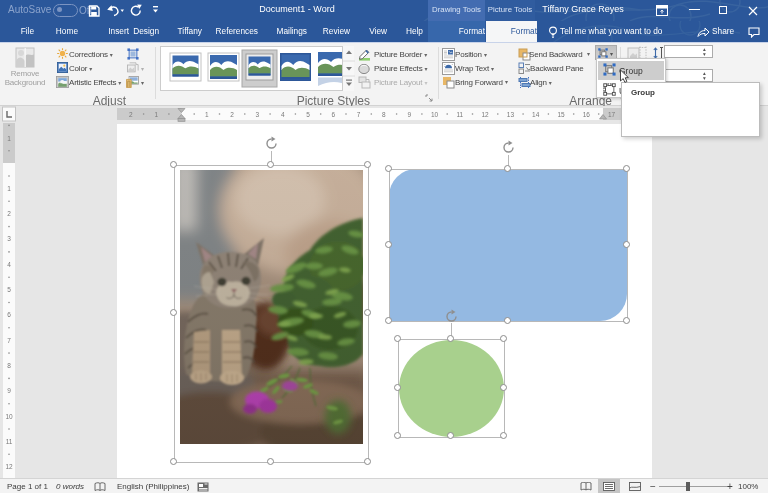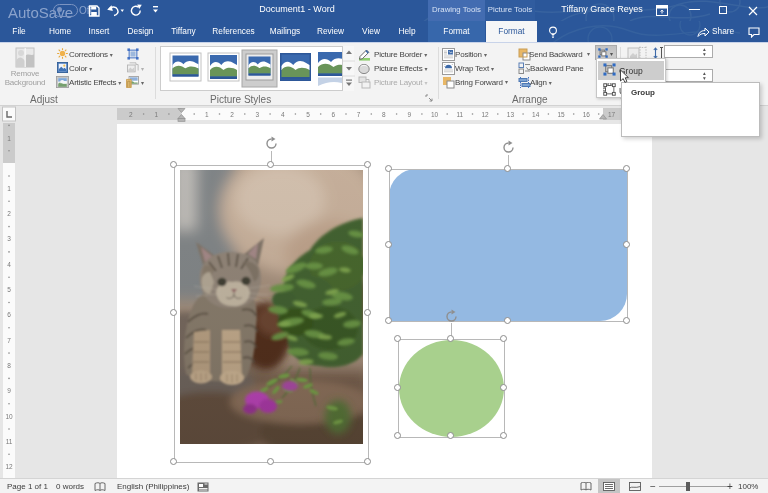--- a/index.html
+++ b/index.html
@@ -2,24 +2,24 @@
 <html><head>
 <meta charset="utf-8">
 <style>
 * { margin:0; padding:0; box-sizing:border-box; }
 html,body { width:768px; height:493px; overflow:hidden; }
 body { font-family:"Liberation Sans", sans-serif; position:relative; background:#e6e6e6; }
 .abs { position:absolute; }
 
 #titlebar { position:absolute; left:0; top:0; width:768px; height:21px; background:#2b579a; color:#fff; }
 #tabrow { position:absolute; left:0; top:21px; width:768px; height:21px; background:#2b579a; }
-.tab { position:absolute; top:0; height:21px; line-height:21px; color:#fff; font-size:8.3px; text-align:center; }
+.tab { position:absolute; top:0; height:21px; line-height:21px; color:#fff; font-size:8.3px; text-align:right; }
 
 #ribbon { position:absolute; left:0; top:42px; width:768px; height:64px; background:#f3f3f3; border-top:1px solid #c8d3e9; border-bottom:1px solid #d2d2d2; }
-.grouplabel { position:absolute; font-size:10px; color:#6a6a6a; text-align:left; top:51px; }
+.grouplabel { position:absolute; font-size:12px; color:#6a6a6a; text-align:right; top:51px; }
 .gsep { position:absolute; top:4px; height:52px; width:1px; background:#dcdcdc; }
 .rbtn-label { font-size:8px; color:#444; letter-spacing:-0.2px; }
 
 #rulerrow { position:absolute; left:0; top:106px; width:768px; height:17px; background:#e6e6e6; }
 
 #docarea { position:absolute; left:0; top:123px; width:768px; height:355px; background:#e6e6e6; overflow:hidden; }
 #page { position:absolute; left:117px; top:1px; width:535px; height:354px; background:#ffffff; }
 
 .handle { position:absolute; width:7px; height:7px; border-radius:50%; background:#fff; border:1px solid #8c8c8c; }
 .selline { position:absolute; background:#b8b8b8; }
@@ -36,21 +36,21 @@
     <g fill="none" stroke="#38639f" stroke-width="1.5">
       <path d="M40,25 C60,5 100,-5 140,8 C180,20 220,2 260,10"></path>
       <path d="M180,22 C210,0 260,18 300,4 C330,-6 370,14 390,6"></path>
       <circle cx="95" cy="6" r="9"></circle>
       <circle cx="300" cy="16" r="11"></circle>
       <circle cx="220" cy="18" r="14"></circle>
       <circle cx="350" cy="2" r="10"></circle>
       <path d="M250,21 C270,10 300,24 330,14"></path>
     </g>
   </svg>
-  <span class="abs" style="left:8px;top:4px;font-size:15px;color:#8ba3cc;text-align:center;">AutoSave</span>
+  <span class="abs" style="left:8px;top:4px;font-size:10px;color:#8ba3cc;text-align:center;">AutoSave</span>
   <span class="abs" style="left:53px;top:3.5px;width:25px;height:13px;border:1px solid #7b94c2;border-radius:7px;"></span>
   <span class="abs" style="left:57px;top:7px;width:5px;height:5px;border-radius:50%;background:#7b94c2;"></span>
   <span class="abs" style="left:79px;top:5px;font-size:10px;color:#8ba3cc;">Off</span>
   <svg class="abs" style="left:88px;top:4.5px" width="12" height="12" viewBox="0 0 12 12">
     <path d="M1.5,1 h7.5 l2,2 v8 h-9.5 z" fill="none" stroke="#fff" stroke-width="1.3"></path>
     <rect x="3.2" y="1.5" width="5" height="3" fill="#fff"></rect>
     <rect x="3.2" y="7" width="5.6" height="4" fill="#fff"></rect>
   </svg>
   <svg class="abs" style="left:106px;top:4px" width="18" height="13" viewBox="0 0 18 13">
     <path d="M3,5 C5.5,2 10,2.5 11.5,5.5 C13,8.5 11,11 8,11.5" fill="none" stroke="#fff" stroke-width="1.4"></path>
@@ -63,21 +63,21 @@
   </svg>
   <svg class="abs" style="left:152px;top:5px" width="7" height="10" viewBox="0 0 7 10">
     <rect x="1" y="1" width="5" height="1.4" fill="#fff"></rect>
     <path d="M1,4.5 h5 l-2.5,3 z" fill="#fff"></path>
   </svg>
   <span class="abs" style="left:0;top:4px;width:594px;text-align:center;font-size:9px;color:#fff;">Document1 - Word</span>
   <div class="abs" style="left:428px;top:0;width:57px;height:21px;background:#436cb1;"></div>
   <div class="abs" style="left:485px;top:0;width:50px;height:21px;background:#305c9f;"></div>
   <span class="abs" style="left:428px;top:5px;width:57px;text-align:center;font-size:7.8px;color:#d6e2f5;">Drawing Tools</span>
   <span class="abs" style="left:485px;top:5px;width:50px;text-align:center;font-size:7.8px;color:#d6e2f5;">Picture Tools</span>
-  <span class="abs" style="left:557px;top:4px;width:90px;text-align:center;font-size:9px;color:#fff;">Tiffany Grace Reyes</span>
+  <span class="abs" style="left:538px;top:4px;width:90px;text-align:center;font-size:9px;color:#fff;">Tiffany Grace Reyes</span>
   <svg class="abs" style="left:656px;top:5px" width="12" height="11" viewBox="0 0 12 11">
     <rect x="0.5" y="0.5" width="11" height="10" fill="none" stroke="#fff" stroke-width="1"></rect>
     <rect x="0.5" y="0.5" width="11" height="3" fill="#fff"></rect>
     <path d="M6,8.5 l0,-3.2 M4.6,6.6 l1.4,-1.5 l1.4,1.5" stroke="#fff" stroke-width="1" fill="none"></path>
   </svg>
   <span class="abs" style="left:689px;top:9px;width:11px;height:1.2px;background:#fff;"></span>
   <span class="abs" style="left:719px;top:6px;width:8px;height:8px;border:1.2px solid #fff;"></span>
   <svg class="abs" style="left:748px;top:5.5px" width="10" height="10" viewBox="0 0 10 10">
     <path d="M1,1 L9,9 M9,1 L1,9" stroke="#fff" stroke-width="1.2"></path>
   </svg>
@@ -85,36 +85,37 @@
 <div id="tabrow">
   <svg class="abs" style="left:540px;top:0" width="228" height="21" viewBox="0 0 228 21">
     <g fill="none" stroke="#35619e" stroke-width="1.4">
       <path d="M10,24 C30,8 60,-2 90,10 C120,22 160,4 200,12"></path>
       <circle cx="150" cy="4" r="10"></circle>
       <circle cx="60" cy="18" r="12"></circle>
     </g>
   </svg>
   <span class="tab" style="left:4px;width:30px;">File</span>
   <span class="tab" style="left:42px;width:36px;">Home</span>
-  <span class="tab" style="left:83px;width:32px;">Insert</span>
+  <span class="tab" style="left:97px;width:32px;">Insert</span>
   <span class="tab" style="left:122px;width:37px;">Design</span>
   <span class="tab" style="left:165px;width:37px;">Tiffany</span>
   <span class="tab" style="left:209px;width:49px;">References</span>
   <span class="tab" style="left:263px;width:44px;">Mailings</span>
   <span class="tab" style="left:311px;width:39px;">Review</span>
   <span class="tab" style="left:355px;width:32px;">View</span>
   <span class="tab" style="left:391px;width:32px;">Help</span>
   <div class="abs" style="left:428px;top:0;width:57px;height:21px;background:#3767ab;"></div>
   <span class="tab" style="left:428px;width:57px;">Format</span>
   <div class="abs" style="left:486px;top:0;width:51px;height:21px;background:#f5f6f7;"></div>
   <span class="tab" style="left:486px;width:51px;color:#2b579a;">Format</span>
   <svg class="abs" style="left:548px;top:5px" width="10" height="13" viewBox="0 0 10 13">
     <circle cx="5" cy="4.5" r="3.4" fill="none" stroke="#fff" stroke-width="1.1"></circle>
     <path d="M3.6,8.5 h2.8 M3.9,10 h2.2 M4.3,11.5 h1.4" stroke="#fff" stroke-width="1"></path>
   </svg>
+  <span class="tab" style="left:560px;width:150px;text-align:left;">Tell me what you want to do</span>
   <svg class="abs" style="left:697px;top:5px" width="13" height="12" viewBox="0 0 13 12">
     <path d="M8,4.5 C4,4.5 1.5,7 1,10.5 C3,8 5,7.5 8,7.5 L8,10 L12,6 L8,2 Z" fill="none" stroke="#fff" stroke-width="1"></path>
   </svg>
   <span class="tab" style="left:712px;width:34px;text-align:left;">Share</span>
   <svg class="abs" style="left:748px;top:6px" width="12" height="11" viewBox="0 0 12 11">
     <path d="M1,1 h10 v6.5 h-5 l-2.5,2.5 v-2.5 h-2.5 z" fill="none" stroke="#fff" stroke-width="1.1"></path>
   </svg>
 </div>
 <div id="ribbon">
 
@@ -612,21 +613,21 @@
   <div class="handle" style="left:394px;top:308.5px;"></div>
   <div class="handle" style="left:447px;top:308.5px;"></div>
   <div class="handle" style="left:500px;top:308.5px;"></div>
   <svg class="rot abs" style="left:444px;top:186px" width="15" height="15" viewBox="0 0 15 15">
     <path d="M12,7.5 A4.5,4.5 0 1 1 7.5,3" fill="none" stroke="#8f8f8f" stroke-width="1.4"></path>
     <path d="M7.5,0.5 L11.5,3 L7.5,5.5 Z" fill="#8f8f8f"></path>
   </svg>
 </div>
 <div id="statusbar">
   <span class="abs" style="left:7px;top:3px;">Page 1 of 1</span>
-  <span class="abs" style="left:56px;top:3px;">0 words</span>
+  <span class="abs" style="left:56px;top:3px;font-style:italic;">0 words</span>
   <svg class="abs" style="left:94px;top:2.5px" width="12" height="10" viewBox="0 0 12 10">
     <path d="M1,1.5 C3,0.5 5,0.5 6,1.5 C7,0.5 9,0.5 11,1.5 L11,8.5 C9,7.5 7,7.5 6,8.5 C5,7.5 3,7.5 1,8.5 Z" fill="none" stroke="#5a5a5a" stroke-width="0.9"></path>
     <path d="M6,1.5 V8.5" stroke="#5a5a5a" stroke-width="0.9"></path>
   </svg>
   <span class="abs" style="left:117px;top:3px;">English (Philippines)</span>
   <svg class="abs" style="left:197px;top:2.5px" width="12" height="10" viewBox="0 0 12 10">
     <rect x="0.5" y="0.5" width="11" height="9" fill="#6a6a6a"></rect>
     <rect x="2" y="2" width="4" height="3" fill="#fff"></rect>
     <path d="M7.5,2 h3 M2,6.5 h8.5 M2,8 h8.5" stroke="#fff" stroke-width="0.9"></path>
   </svg>

